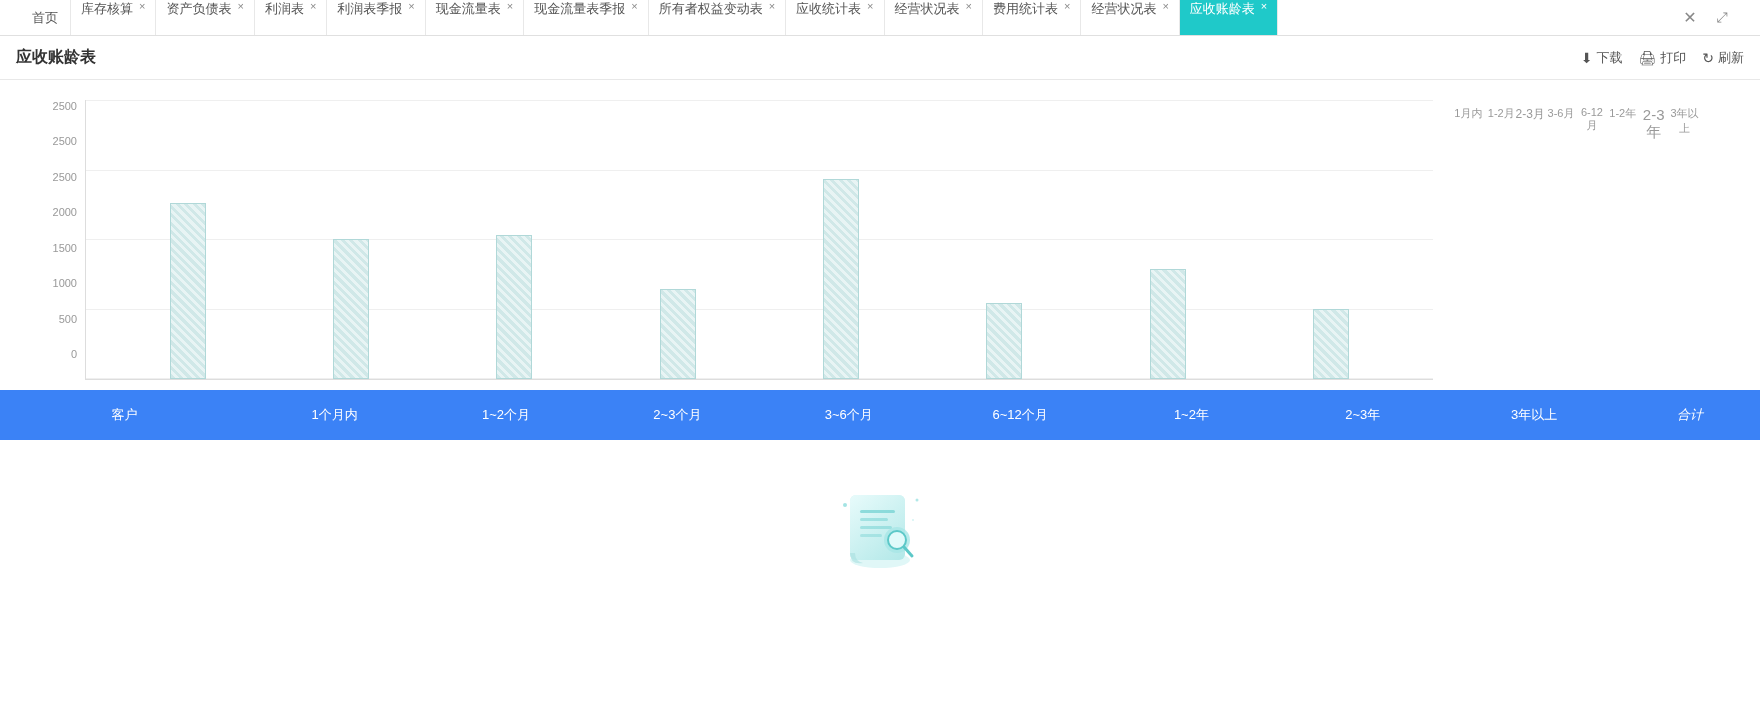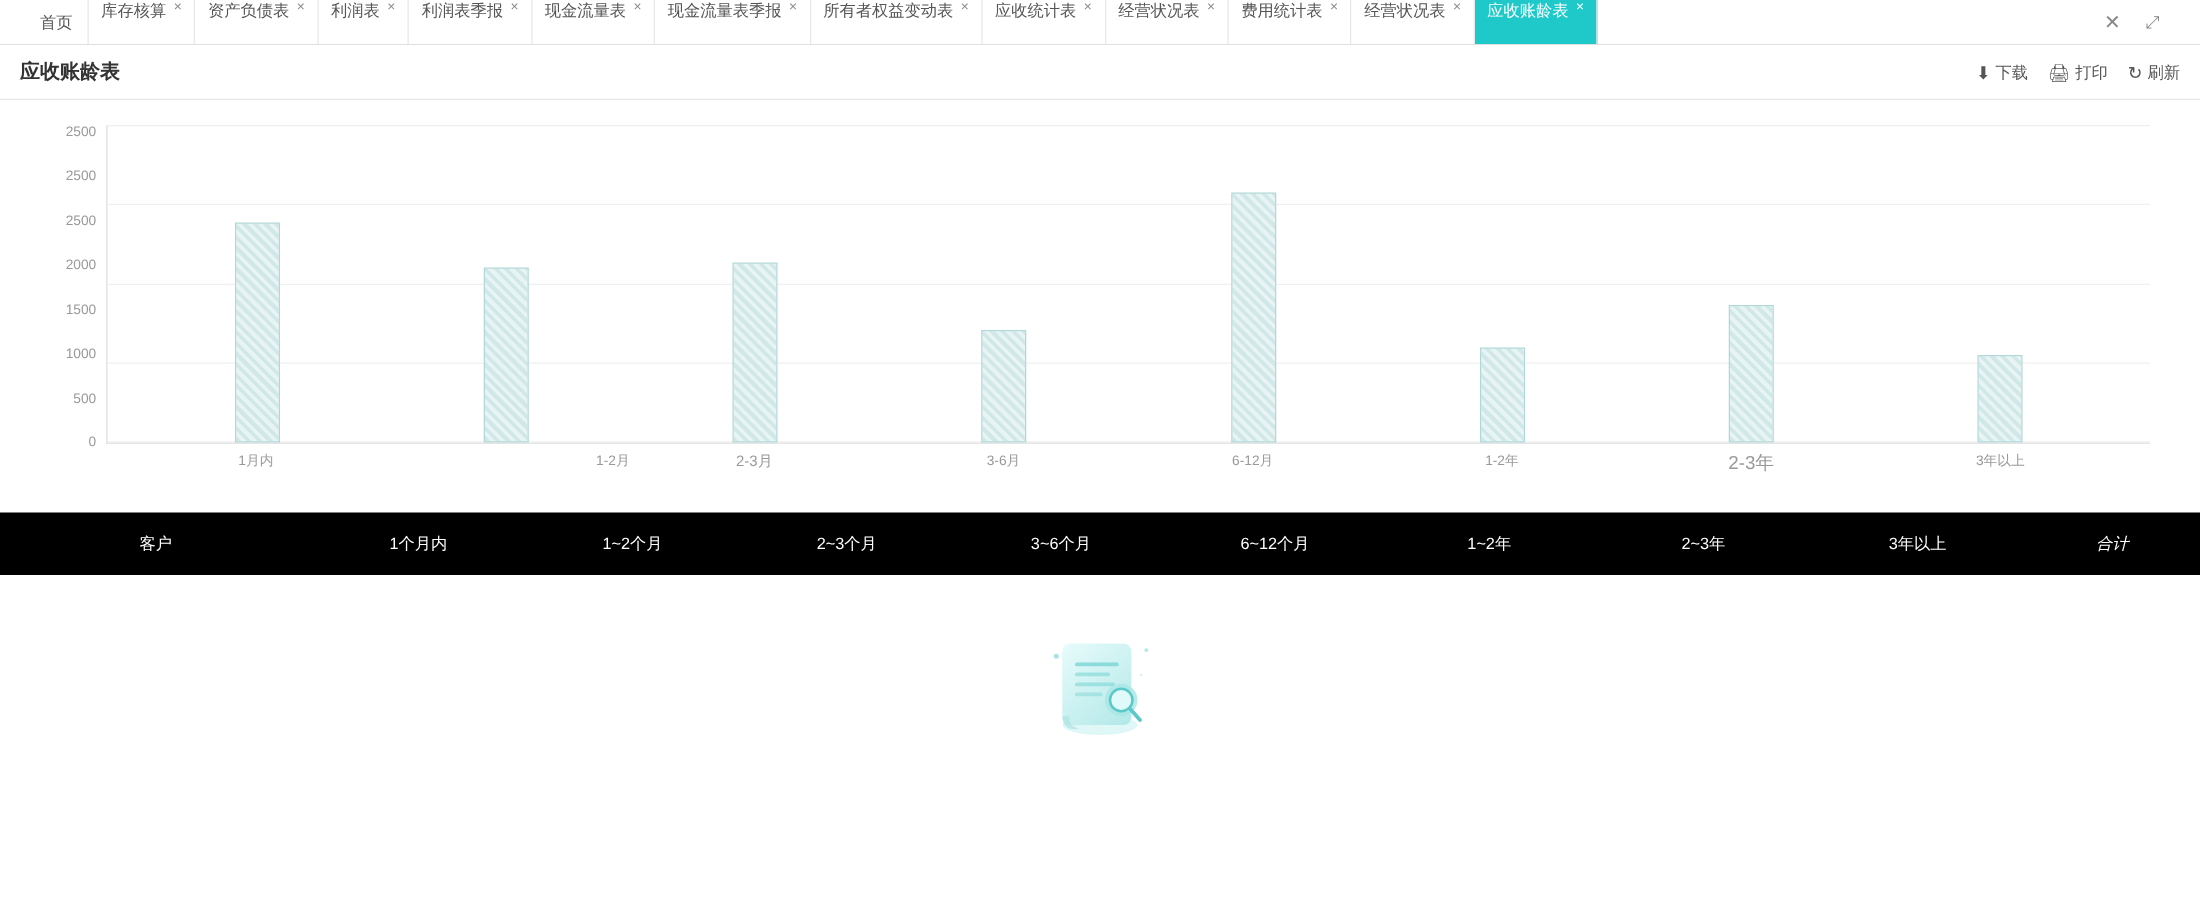--- a/index.html
+++ b/index.html
@@ -128,21 +128,21 @@
       text-align: right;
       font-size: 11px;
       color: #999;
       padding-bottom: 20px;
     }
 
     .chart-body {
       flex: 1;
       position: relative;
       display: flex;
-      flex-direction: column;
+      flex-direction: row;
     }
 
     .chart-grid {
       flex: 1;
       position: relative;
       display: flex;
       align-items: flex-end;
       border-left: 1px solid #ddd;
       border-bottom: 1px solid #ddd;
     }
@@ -197,25 +197,24 @@
       display: flex;
       justify-content: space-around;
       padding: 6px 20px 0 20px;
       font-size: 11px;
       color: #999;
     }
 
     
     .table-header {
       display: flex;
-      background: #000000;
+      background: #3b82f6;
       color: #fff;
       height: 50px;
       align-items: center;
-      margin-top: 20px;
     }
     .table-header-cell {
       flex: 1;
       text-align: center;
       font-size: 13px;
       font-weight: 500;
       padding: 0 8px;
     }
     .table-header-cell:first-child {
       flex: 1.5;

